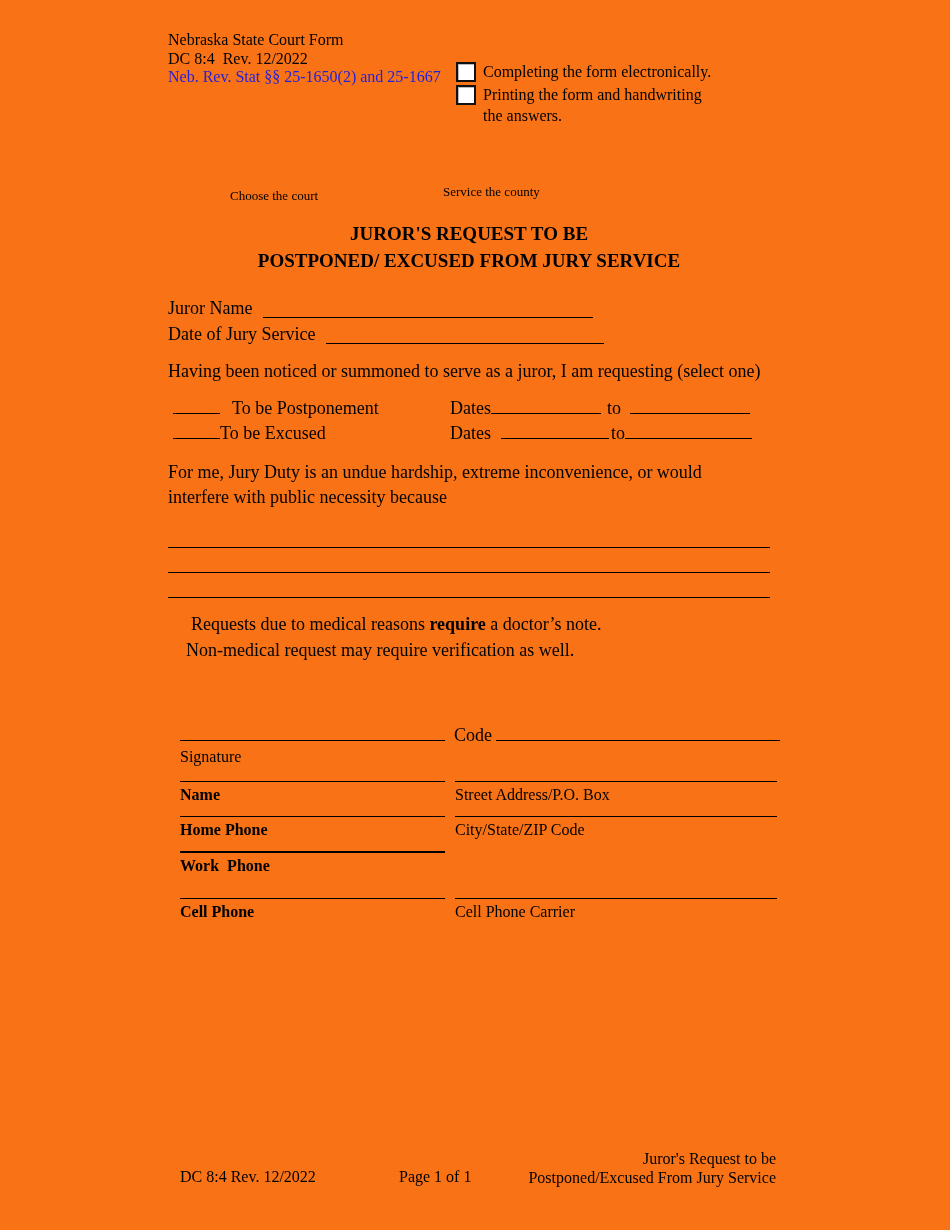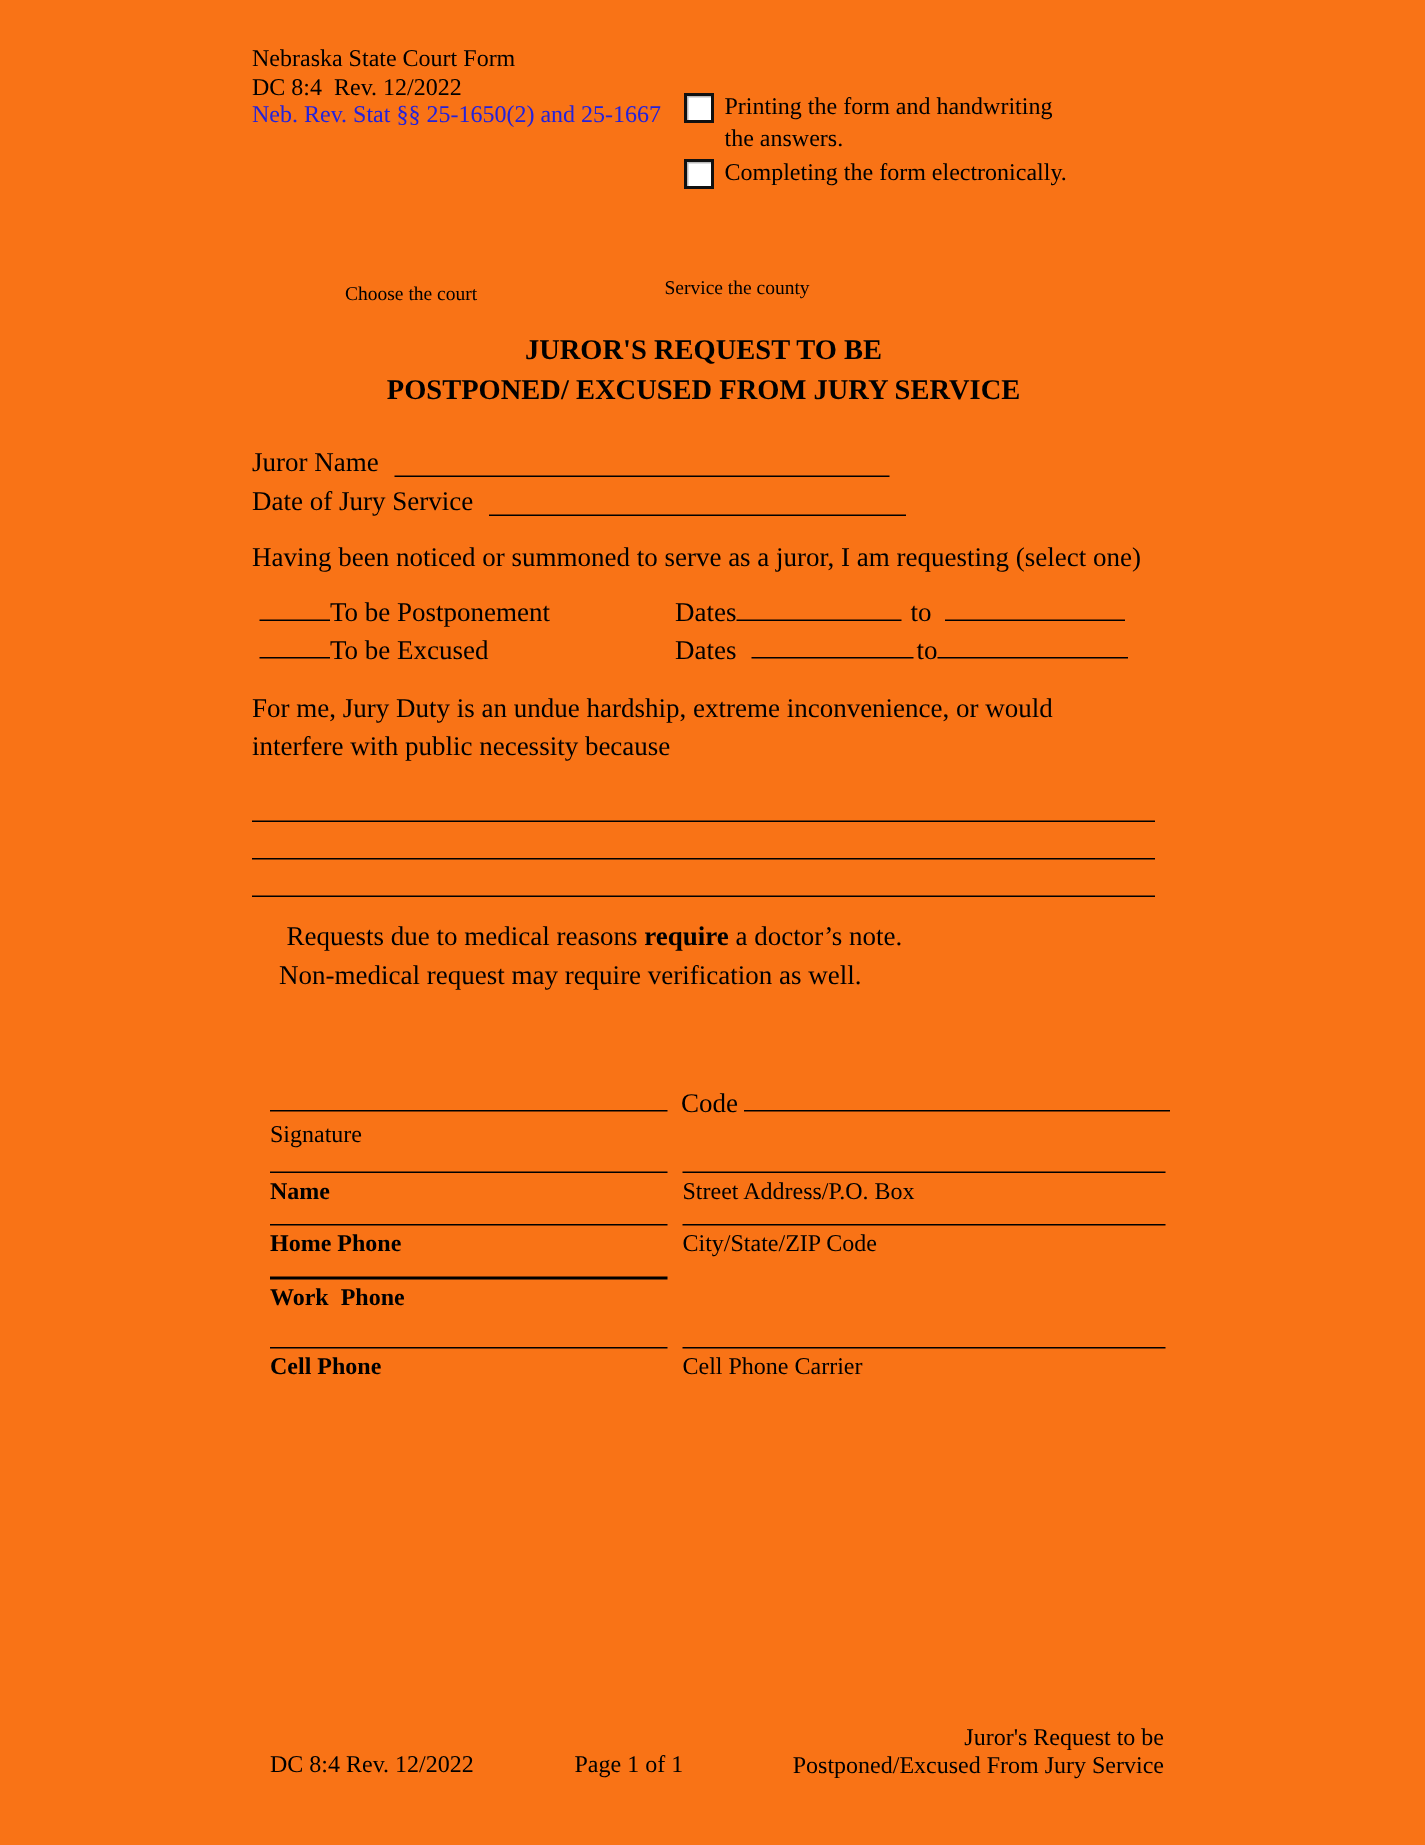--- a/index.html
+++ b/index.html
@@ -38,21 +38,21 @@
   .fld { display:inline-block; border-bottom:1px solid #000; height:20px; vertical-align:-4px; }
 
   .having { left:168px; top:361px; font-size:18px; }
 
   
   .sel-row { font-size:18px; display:flex; align-items:baseline; }
   .sel-r1 { left:173px; top:394px; }
   .sel-r2 { left:173px; top:419px; }
   .sel-left { width:277px; display:flex; align-items:baseline; flex:0 0 auto; }
   .optblank { width:47px; flex:0 0 auto; }
-  .gap8 { margin-left:0; }
+  .gap8 { margin-left:12px; }
 
   .hardship { left:168px; top:460px; font-size:18px; line-height:25px; }
 
   .reason-line { left:168px; width:602px; border-top:1px solid #000; height:0; }
   .rl1 { top:547px; } .rl2 { top:572px; } .rl3 { top:597px; }
 
   .note { left:186px; top:611px; font-size:18px; line-height:26px; }
   .note .l1 { padding-left:5px; }
 
   
@@ -64,43 +64,43 @@
   .siglabel { font-size:16px; margin-top:2px; }
   .sigrow { position:absolute; left:0; display:flex; width:600px; }
   .cell-l { width:265px; margin-right:10px;font-weight:bold; }
   .cell-r { width:322px; }
   .cell { border-top:1px solid #000; padding-top:4px; font-size:16px; }
   .thick .cell { border-top-width:2px; }
   .r1 { top:59px; } .r2 { top:94px; } .r3 { top:129px; } .r4 { top:176px; }
 
   
   .footer-left { left:180px; top:1168px; font-size:16px; }
-  .footer-center { left:383px; top:1168px; font-size:16px; }
+  .footer-center { left:399px; top:1168px; font-size:16px; }
   .footer-right { right:174px; top:1149px; font-size:16px; line-height:19px; text-align:right; }
 </style>
 </head>
 <body>
 
 <div class="page">
 
   <div class="abs header-left">
     <div>Nebraska State Court Form</div>
     <div class="pre">DC 8:4  Rev. 12/2022</div>
     <a class="statute-link">Neb. Rev. Stat §§ 25-1650(2) and 25-1667</a>
   </div>
 
   <div class="abs checkbox-block">
     <div class="cb-row">
       <span class="checkbox"></span>
-      <span class="cb-label pre">Printing the form and handwriting
-the answers.</span>
+      <span class="cb-label">Completing the form electronically.</span>
     </div>
     <div class="cb-row">
       <span class="checkbox"></span>
-      <span class="cb-label">Completing the form electronically.</span>
+      <span class="cb-label pre">Printing the form and handwriting
+the answers.</span>
     </div>
   </div>
 
   <div class="abs choose-court">Choose the court</div>
   <div class="abs choose-county">Service the county</div>
 
   <div class="abs title">
     <div>JUROR'S REQUEST TO BE</div>
     <div>POSTPONED/ EXCUSED FROM JURY SERVICE</div>
   </div>

